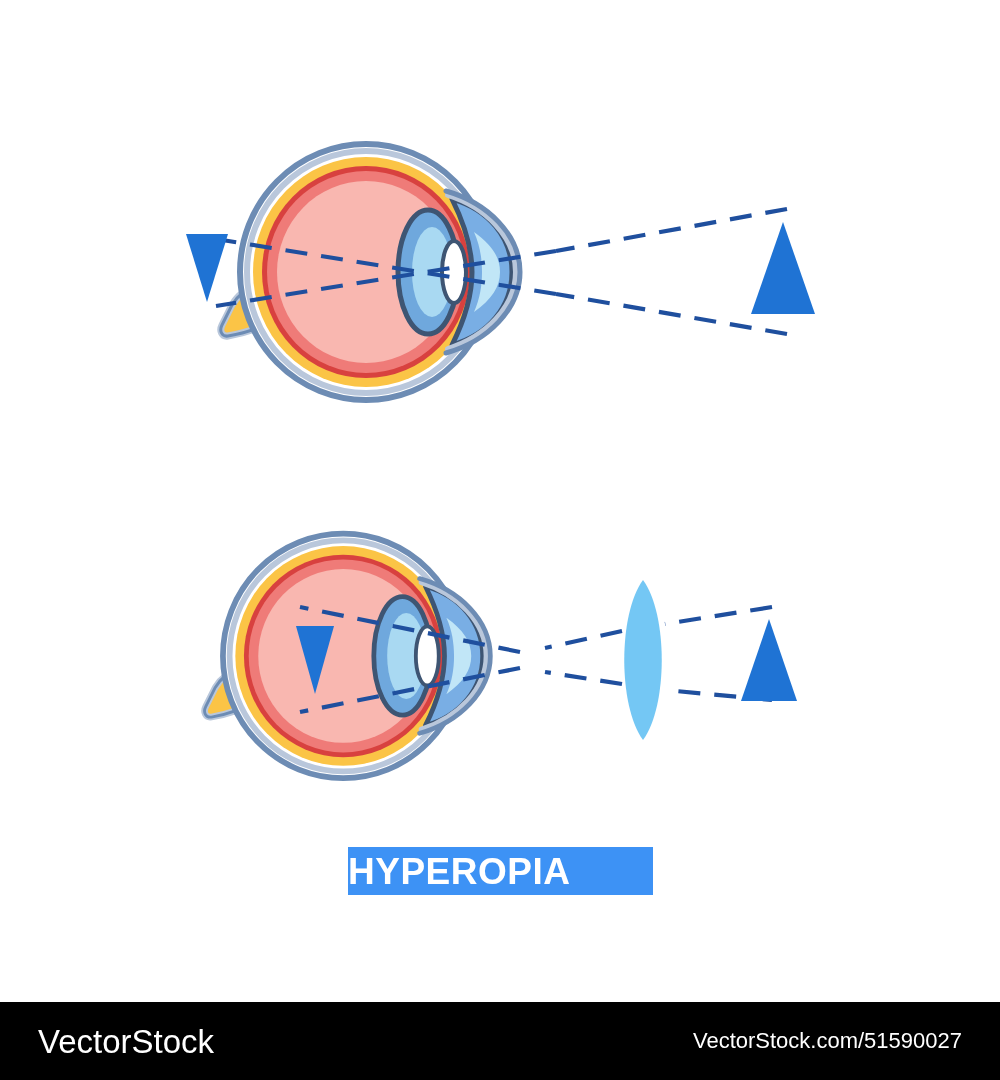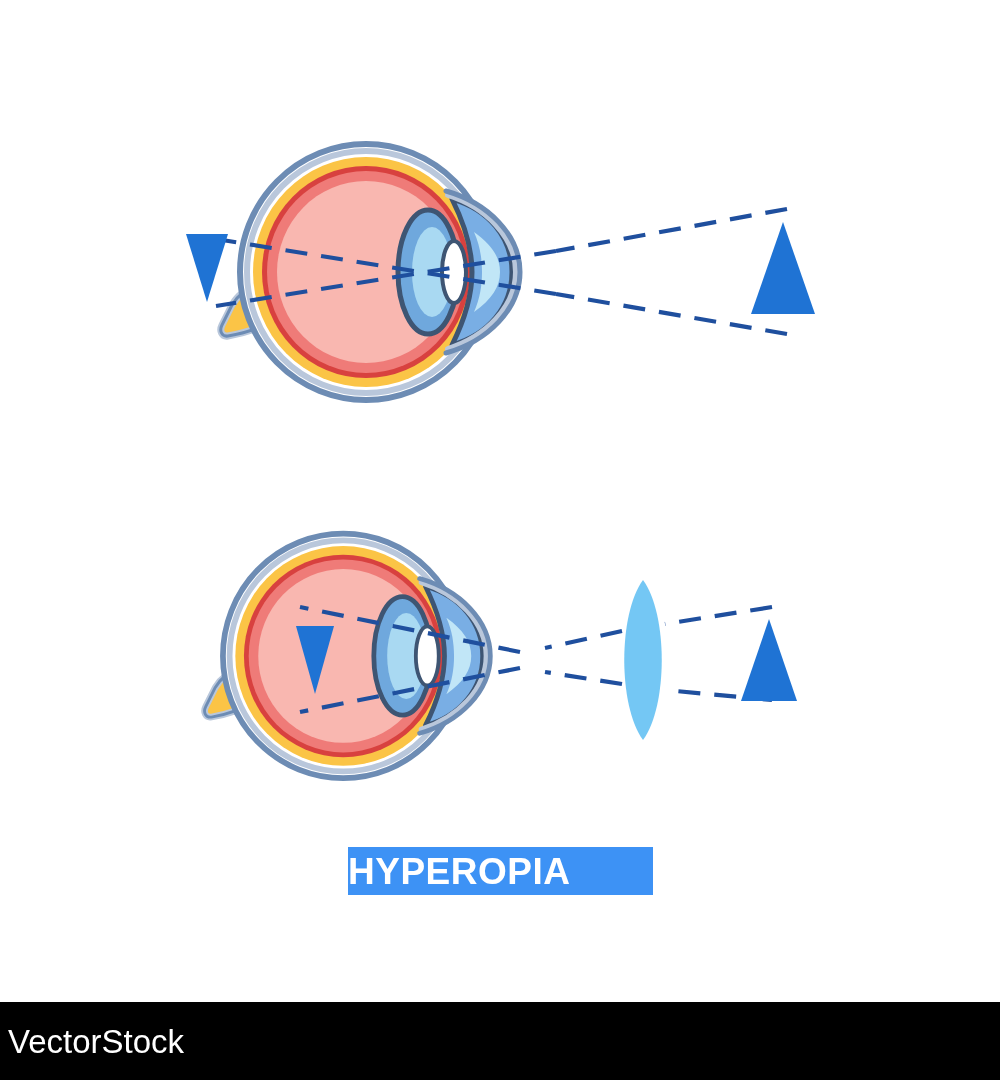--- a/index.html
+++ b/index.html
@@ -60,21 +60,21 @@
     position: absolute;
     left: 0;
     top: 1002px;
     width: 1000px;
     height: 78px;
     background: #000000;
     display: flex;
     align-items: center;
     justify-content: space-between;
     box-sizing: border-box;
-    padding: 0 8px;
+    padding: 0 38px;
   }
   #footer-bar .brand {
     color: #ffffff;
     font-family: "Liberation Sans", sans-serif;
     font-size: 33px;
     font-weight: normal;
     line-height: 1;
     white-space: nowrap;
   }
   #footer-bar .credit {
@@ -214,15 +214,16 @@
       </g>
     </g>
   </svg>
 
   <div id="title-bar">
     <span class="title-text">HYPEROPIA</span>
   </div>
 
   <div id="footer-bar">
     <span class="brand">VectorStock</span>
+    <span class="credit">VectorStock.com/51590027</span>
   </div>
 
 </div>
 
 </body></html>

